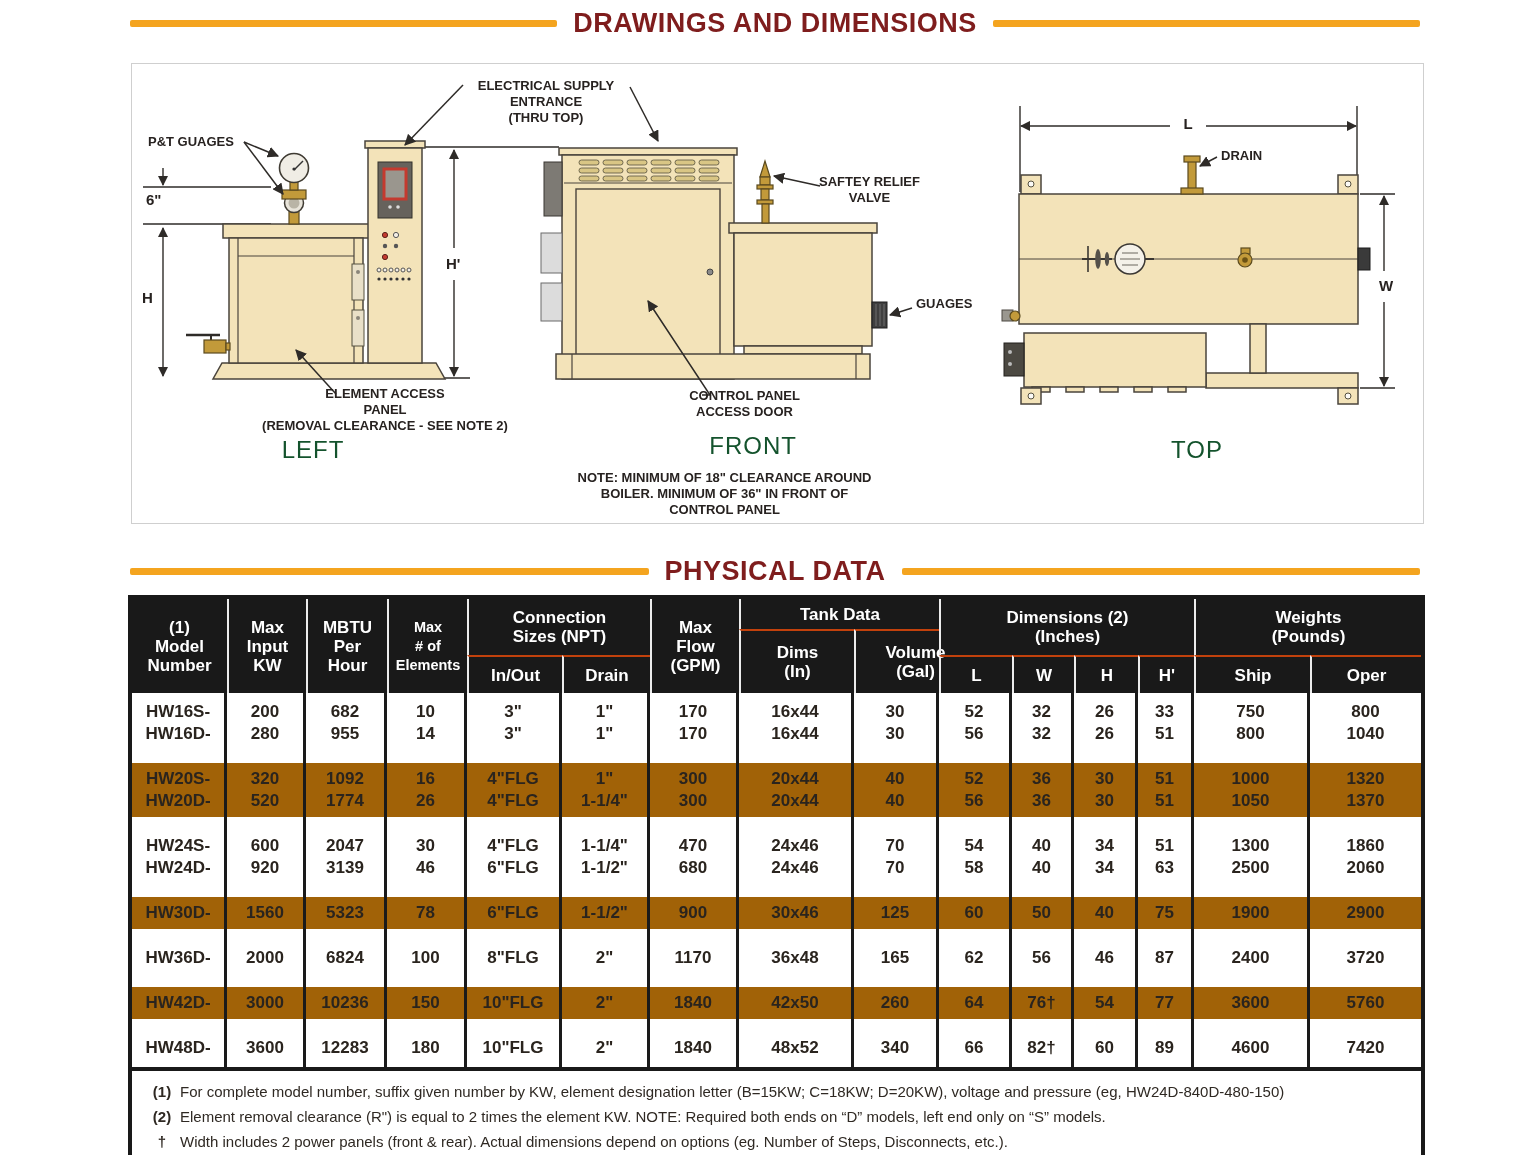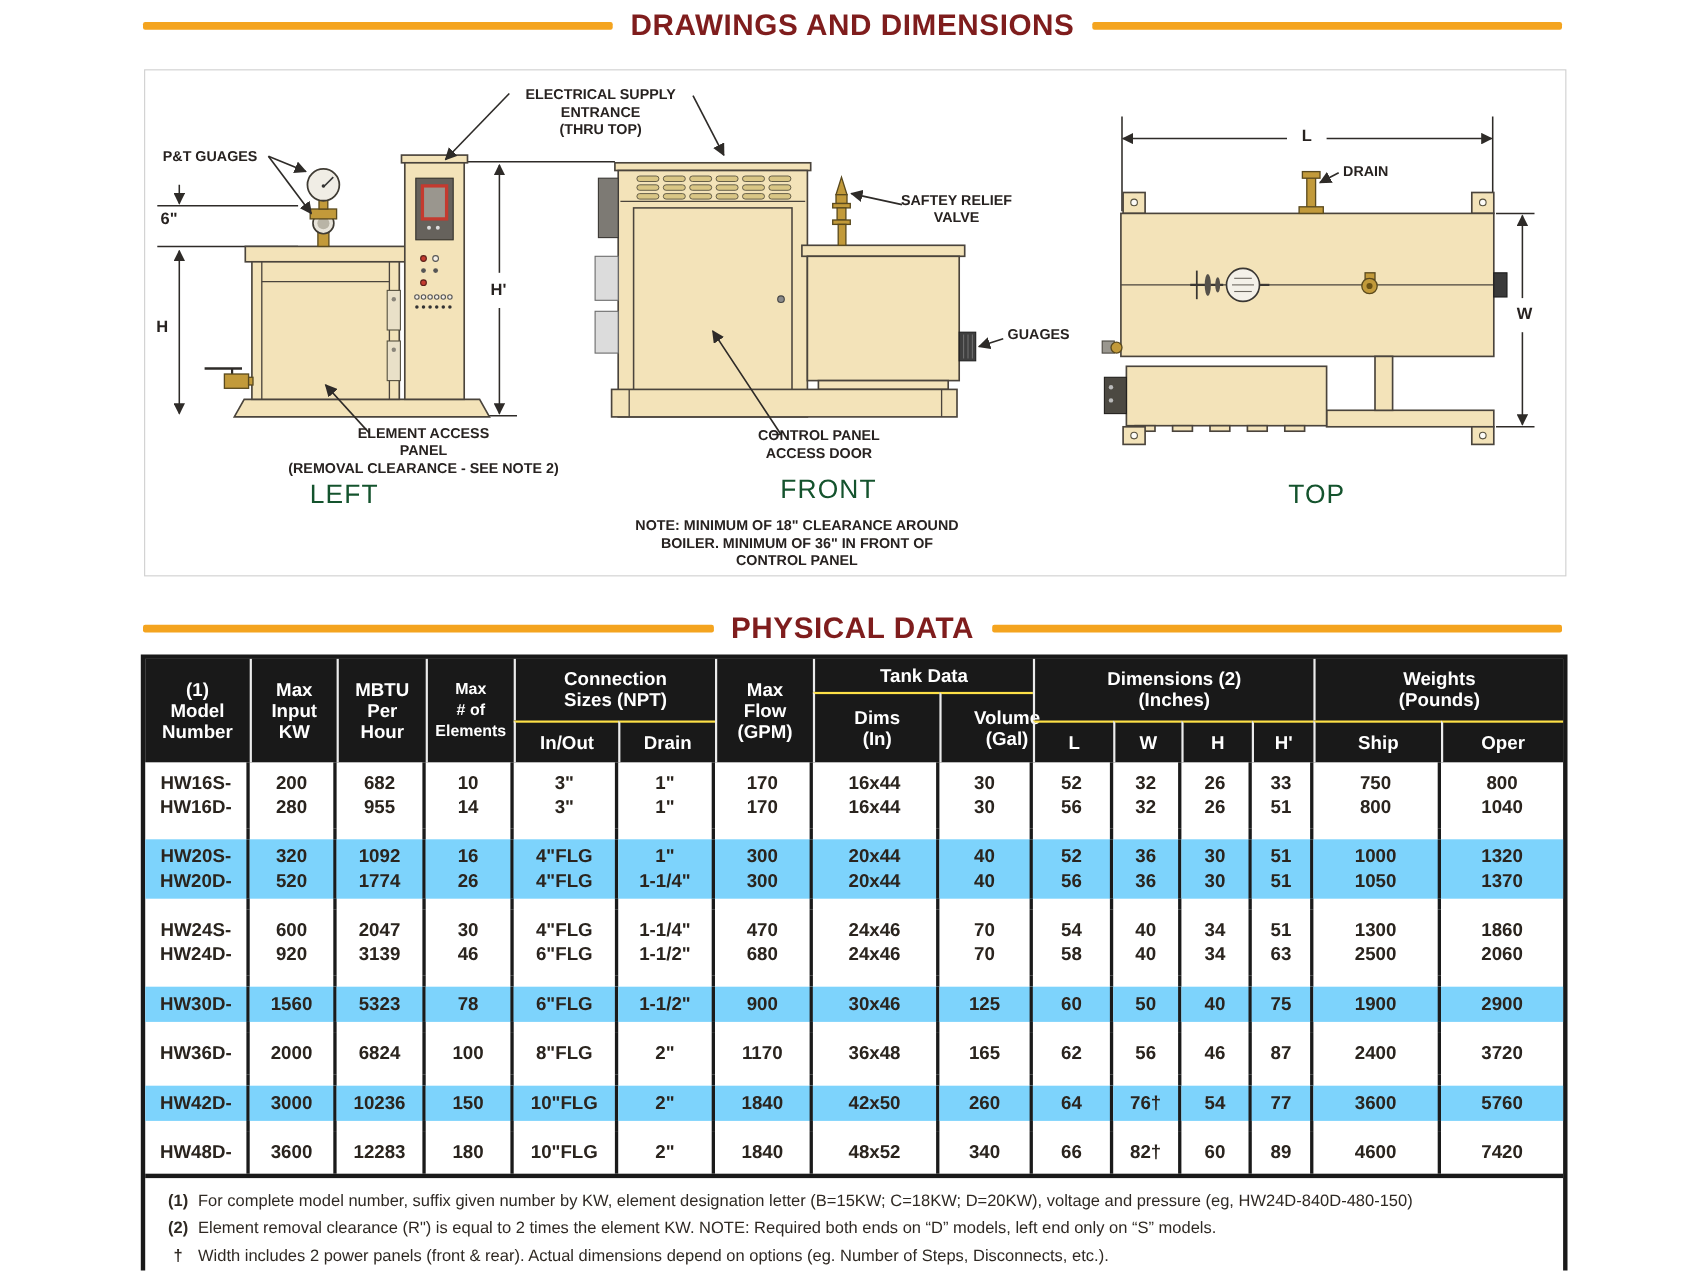--- a/index.html
+++ b/index.html
@@ -21,26 +21,26 @@
   .dlabel.dim { font-size:15px; font-weight:700; }
   .dcaption { position:absolute; font-size:24px; font-weight:500; color:#14532d; text-align:center; letter-spacing:1px; }
 
   
   .tablewrap { position:absolute; left:128px; top:595px; width:1297px; border:4px solid #191919; background:#fff; }
   .tgrid { display:grid; grid-template-columns:95px 79px 81px 80px 95px 88px 89px 115px 85px 73px 62px 64px 56px 116px auto; }
   
   .thead { background:#191919; grid-template-rows:30px 26px 38px; }
   .th { color:#fff; font-weight:700; font-size:17px; line-height:19px; display:flex; flex-direction:column; align-items:center; justify-content:center; text-align:center; white-space:pre-line; }
   .th.sep { border-left:2px solid #ececec; }
-  .th.topsep { border-top:2px solid #fde047; }
+  .th.topsep { border-top:2px solid #c2410c; }
   .th.small { font-size:14.5px; }
   
   .cell { padding:8px 0; border-right:3px solid #1a1a1a; text-align:center; }
   .cell.last { border-right:none; }
-  .cell.hl { background:#7dd3fc; padding:5px 0; }
+  .cell.hl { background:#a16207; padding:5px 0; }
   .cell .line { font-size:17px; font-weight:700; color:#2a241e; line-height:22px; }
   .gapcell { height:10px; border-right:3px solid #1a1a1a; }
   .gapcell.last { border-right:none; }
   
   .footnotes { border-top:4px solid #191919; padding:9px 16px 9px 12px; }
   .fn { display:flex; align-items:flex-start; line-height:24px; margin-bottom:1px; }
   .fn-marker { width:36px; flex:none; font-size:15px; font-weight:600; color:#2f2923; text-align:center; }
   .fn-text { font-size:15px; font-weight:500; color:#2f2923; }
 </style>
 </head>

